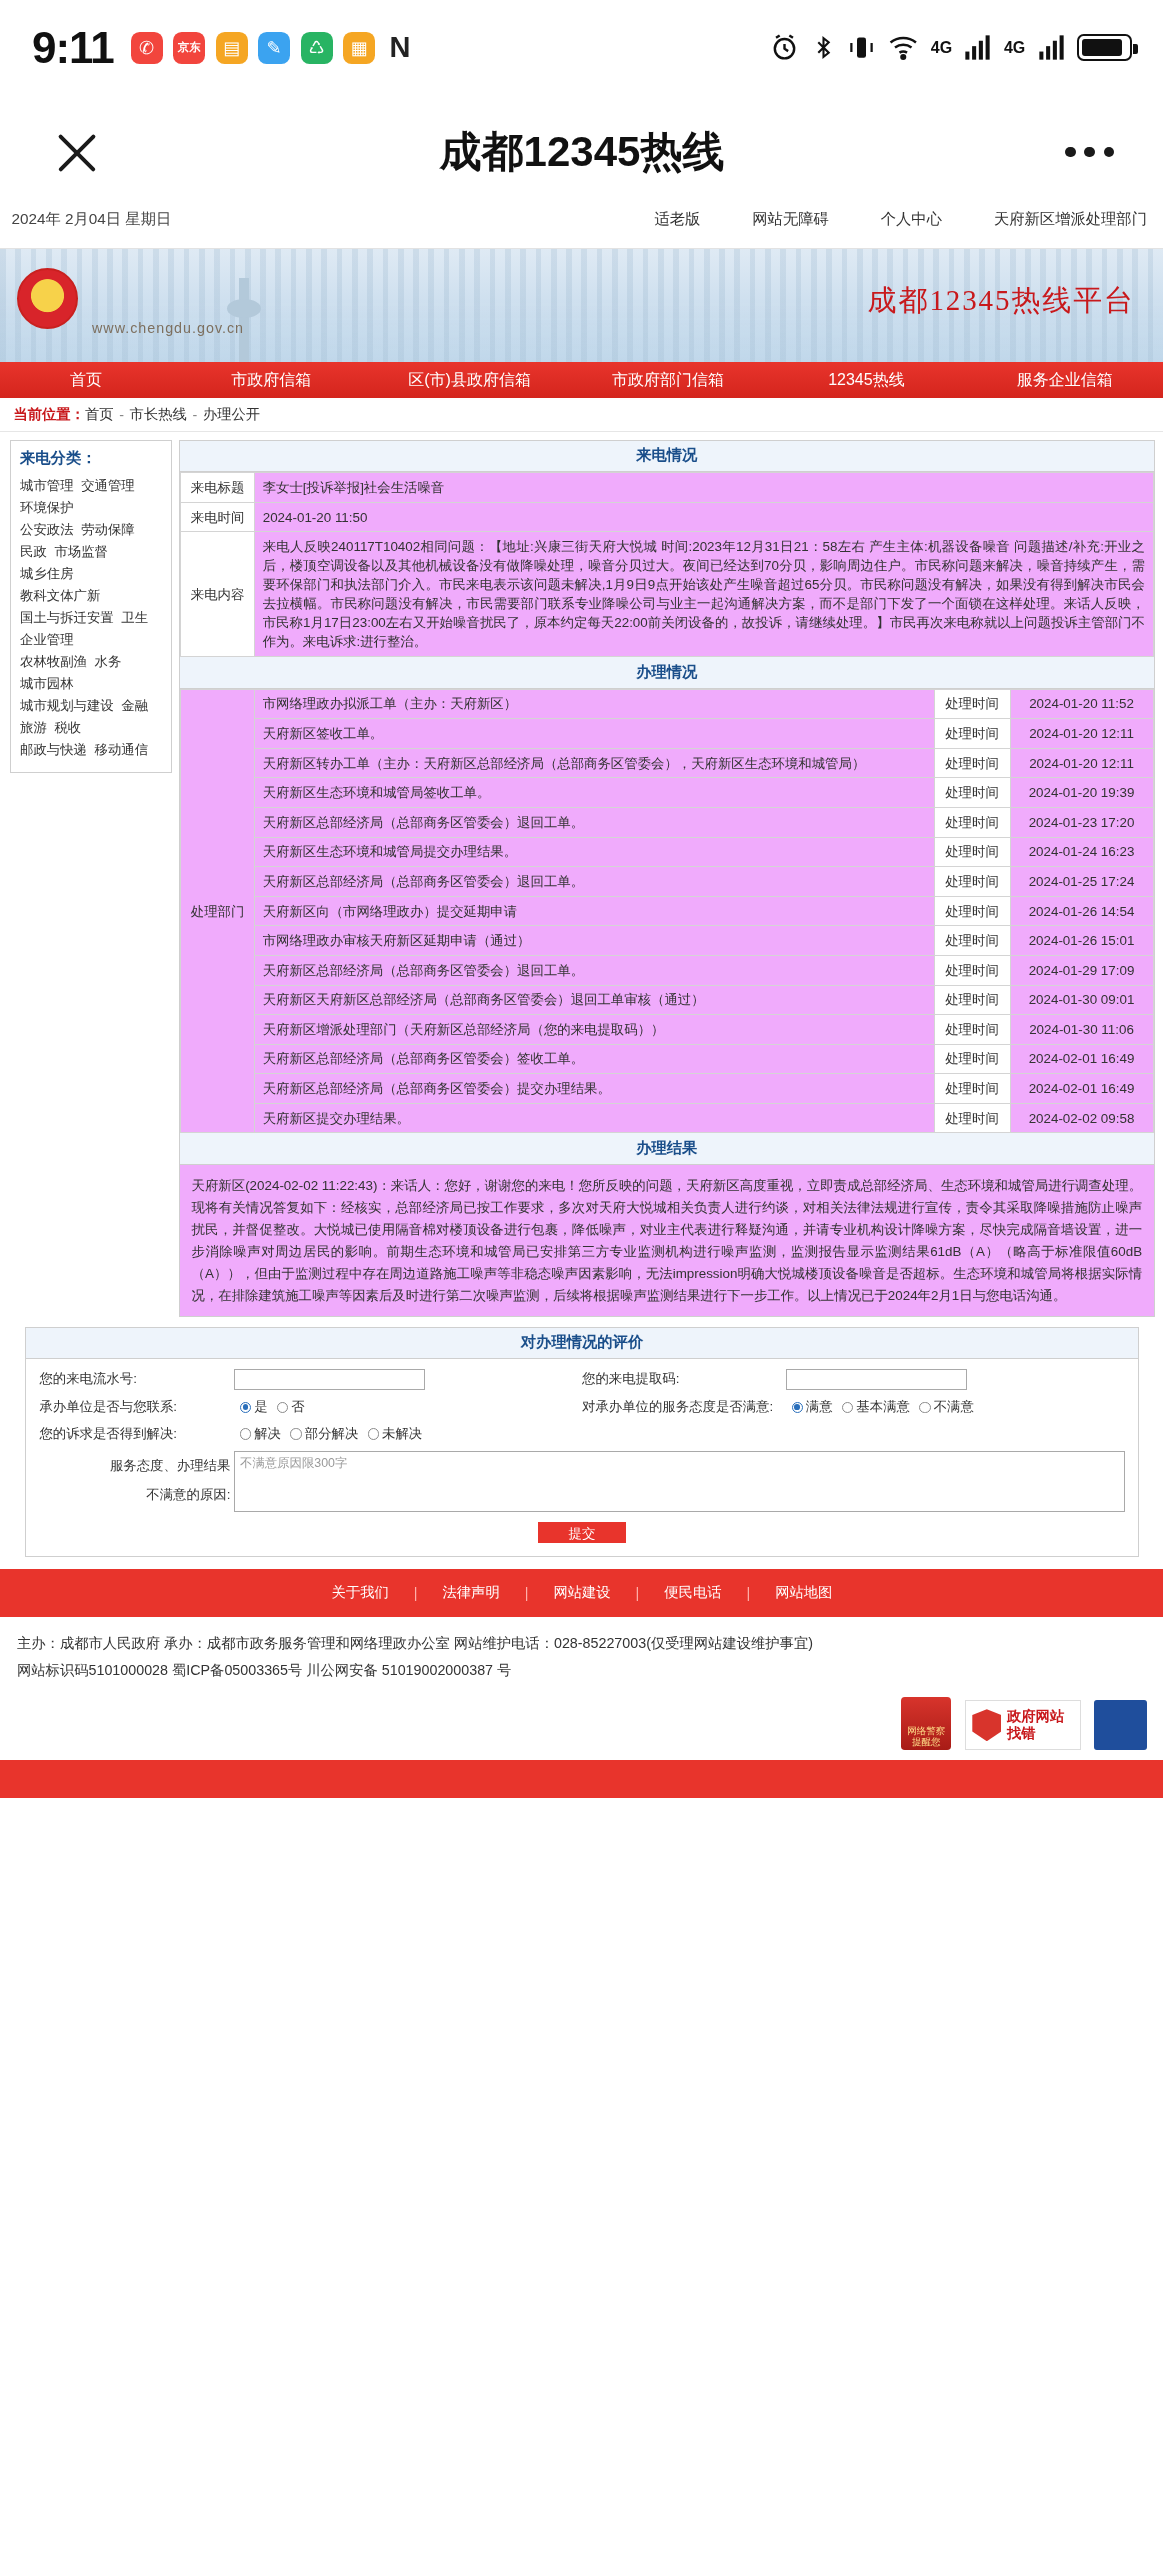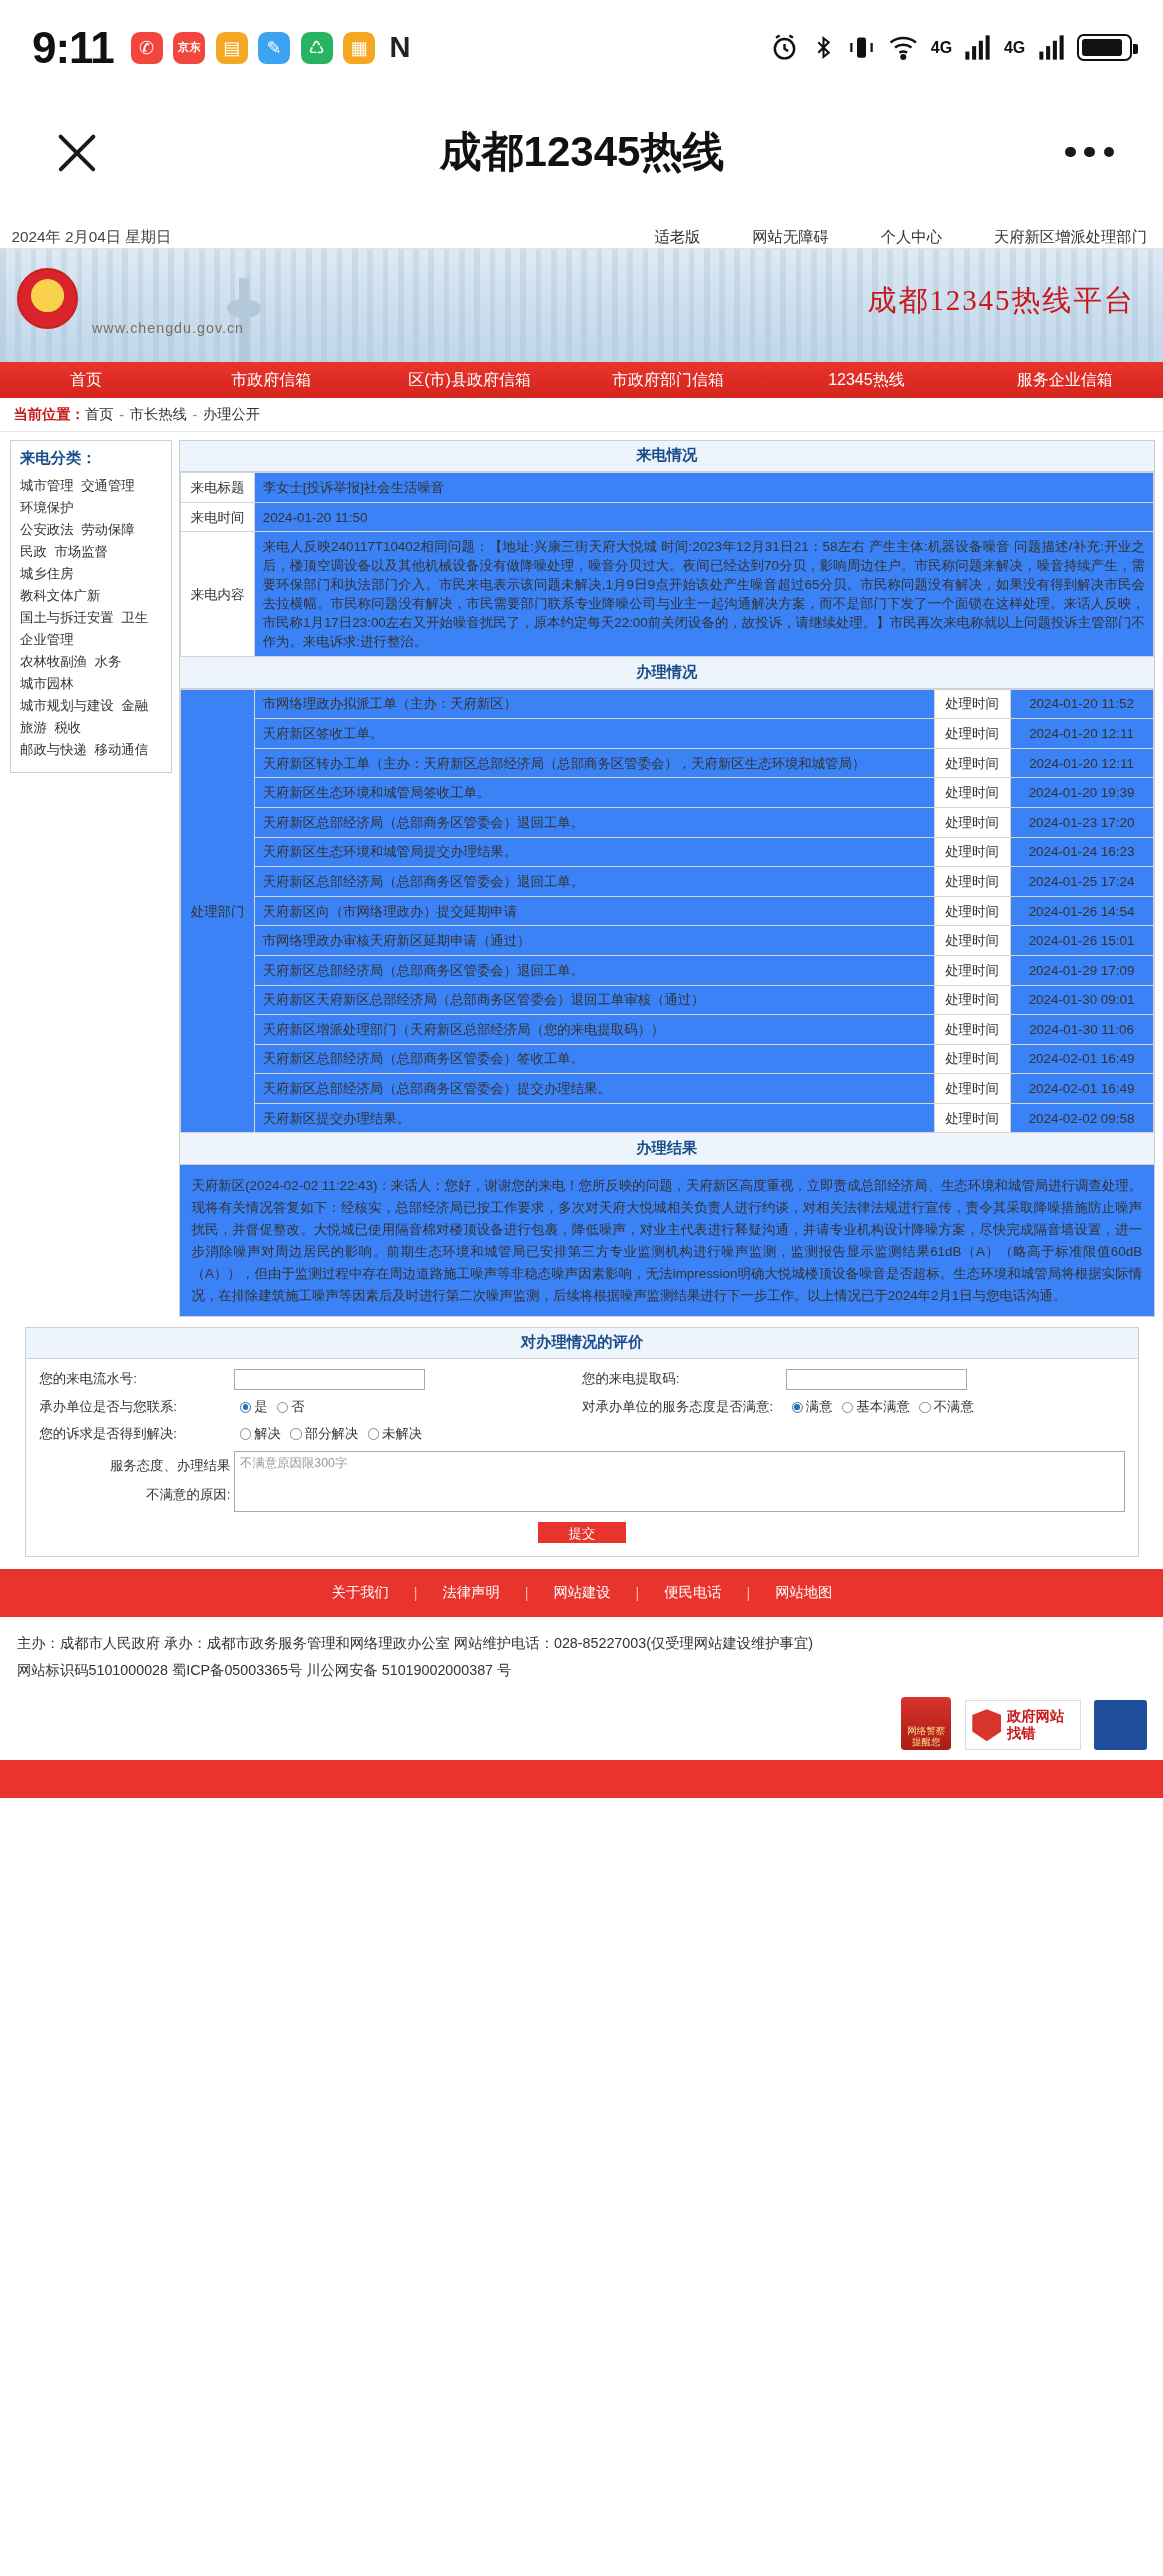--- a/index.html
+++ b/index.html
@@ -48,21 +48,21 @@
   .close-x:before{ transform:rotate(45deg); }
   .close-x:after{ transform:rotate(-45deg); }
   .page-title{ flex:1; text-align:center; font-size:42px; font-weight:700; color:#111; }
   .dots{ display:flex; gap:8.6px; width:53px; justify-content:flex-end;}
   .dots i{ width:10.5px; height:10.5px; background:#1a1a1a; border-radius:50%; display:block; }
 
   
   .webview{ width:1164px; background:#fff; }
 
   .topbar{
-    height:40px; display:flex; align-items:flex-end; font-size:15.3px; color:#333;
+    height:40px; display:flex; align-items:flex-start; font-size:15.3px; color:#333;
     padding:0 11.4px; background:#fff; border-bottom:1px solid #e2e2e2;
   }
   .topbar .date{ color:#444; }
   .topbar .links{ margin-left:auto; display:flex; gap:52px; padding-right:5.7px; }
   .topbar .links span{ color:#333; cursor:pointer; }
 
   
   .banner{
     height:113px; position:relative; overflow:hidden;
     background:linear-gradient(180deg,#dfeaf4 0%, #cfe0ef 45%, #b9d3e8 100%);
@@ -116,21 +116,21 @@
   .crumb b{ color:#c8191c; font-weight:700; }
   .crumb .sep{ margin:0 5.7px; color:#888; }
 
   
   .content{ display:flex; padding:7.6px 9.5px 0 9.5px; gap:7.6px; align-items:flex-start; }
   .leftcol{ width:162px; flex:0 0 162px; border:1px solid #cfcfcf; background:#fff; }
   .leftcol .hd{ padding:7.6px 9.5px 3.8px 9.5px; font-size:15.3px; font-weight:700; color:#1a4e8a; }
   .leftcol .cats{ padding:1.9px 7.6px 11.4px 9.5px; font-size:13.4px; color:#333; line-height:22px; }
   .leftcol .cats span{ margin-right:7.6px; white-space:nowrap; cursor:pointer; }
 
-  .rightcol{ flex:1; border:1px solid #cfcfcf; background:#3b82f6; }
+  .rightcol{ flex:1; border:1px solid #cfcfcf; background:#f0abfc; }
 
   .sec-title{
     background:#eef4fb; border-bottom:1px solid #cfcfcf; text-align:center;
     font-size:15.3px; color:#1a4e8a; font-weight:700; padding:4.8px 0;
   }
   table.info{ width:100%; border-collapse:collapse; font-size:13.4px; color:#333; }
   table.info td{ border:1px solid #d4d4d4; padding:4.8px 7.6px; vertical-align:middle; line-height:19px; }
   td.lbl{ width:74px; text-align:center; color:#333; background:#fff; }
   td.content-cell{ line-height:21px; text-align:justify; }
 

